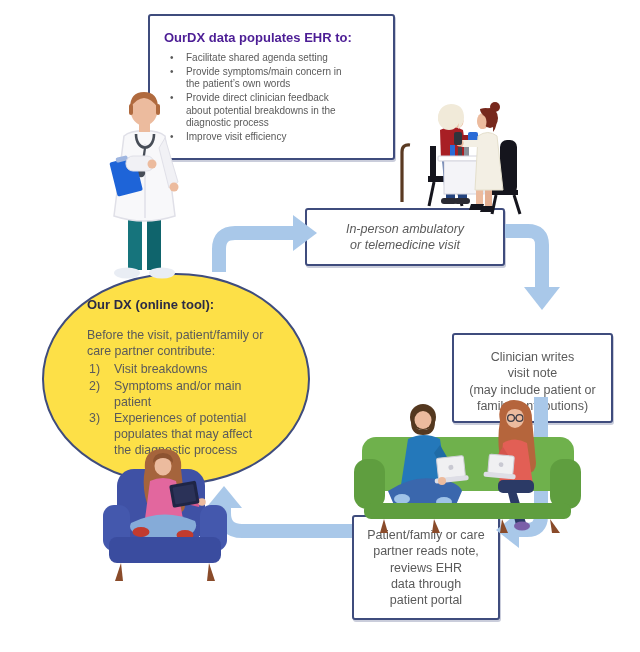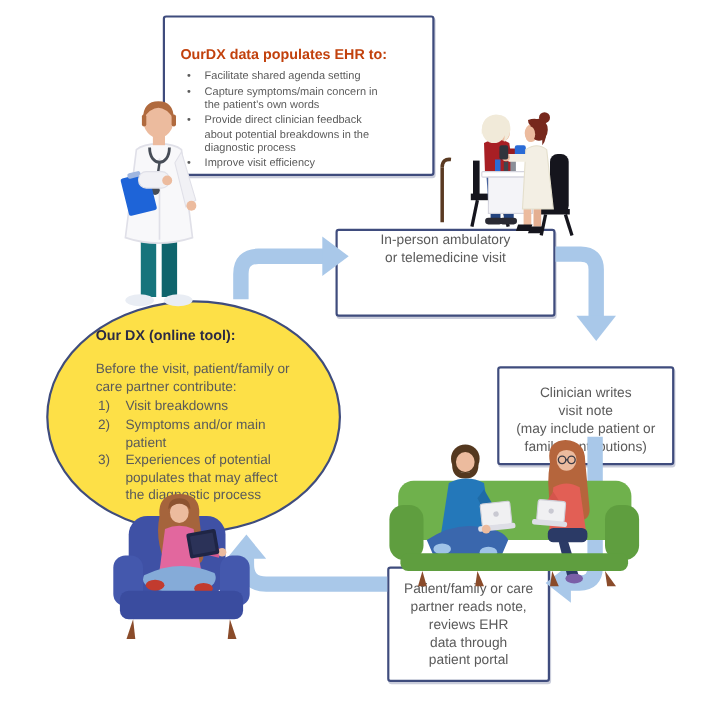--- a/index.html
+++ b/index.html
@@ -8,28 +8,28 @@
     font-family:"Liberation Sans",sans-serif;color:#5a5a5a;
   }
   .box{
     position:absolute;background:#ffffff;border:2px solid #3f4c7d;border-radius:3px;
     box-shadow:1px 2px 0 rgba(63,76,125,0.28);box-sizing:border-box;
   }
   .box-text{
     font-size:12.5px;line-height:1.3;color:#5a5a5a;text-align:center;white-space:pre-line;
   }
   #top-box{left:148px;top:14px;width:247px;height:146px;padding:10px 8px 8px 14px;}
-  #top-box .title{font-size:13px;font-weight:bold;color:#c2410c;margin:16px 0 7px 0;}
+  #top-box .title{font-size:13px;font-weight:bold;color:#4c1d95;margin:4px 0 7px 0;}
   #top-box ul{margin:0;padding:0;list-style:none;}
   #top-box li{
     position:relative;padding-left:22px;font-size:10px;line-height:1.27;color:#5a5a5a;
     white-space:pre-line;margin-bottom:1px;
   }
   #top-box li::before{content:"•";position:absolute;left:6px;top:0;color:#5a5a5a;}
-  #visit-box{left:305px;top:208px;width:200px;height:80px;display:flex;justify-content:center;}
+  #visit-box{left:305px;top:208px;width:200px;height:58px;display:flex;align-items:center;justify-content:center;font-style:italic;}
   #note-box{left:452px;top:307px;width:161px;height:90px;padding-top:14px;margin-top:26px;}
   #portal-box{left:352px;top:515px;width:148px;height:105px;padding-top:10px;}
   #circle{
     position:absolute;left:42px;top:273px;width:268px;height:212px;border-radius:50%;
     border:2px solid #3f4c7d;background:#fde047;box-sizing:border-box;
   }
   #circle-content{position:absolute;left:43px;top:22px;width:208px;}
   #circle-content .title{font-size:13px;font-weight:bold;color:#2b2b45;margin:0 0 2px 0;}
   #circle-content .intro{font-size:12.4px;line-height:1.28;color:#5a5a5a;white-space:pre-line;margin:16px 0 2px 0;}
   #circle-content ol{margin:0;padding:0;list-style:none;}
@@ -47,21 +47,21 @@
 </style>
 </head>
 <body>
 
 <div id="canvas">
 
   <div class="box layer1" id="top-box">
     <p class="title">OurDX data populates EHR to:</p>
     <ul>
       <li>Facilitate shared agenda setting</li>
-      <li>Capture symptoms/main concern in
+      <li>Provide symptoms/main concern in
 the patient’s own words</li>
       <li>Provide direct clinician feedback
 about potential breakdowns in the
 diagnostic process</li>
       <li>Improve visit efficiency</li>
     </ul>
   </div>
 
   <div class="box layer1" id="visit-box">
     <div class="box-text">In-person ambulatory

